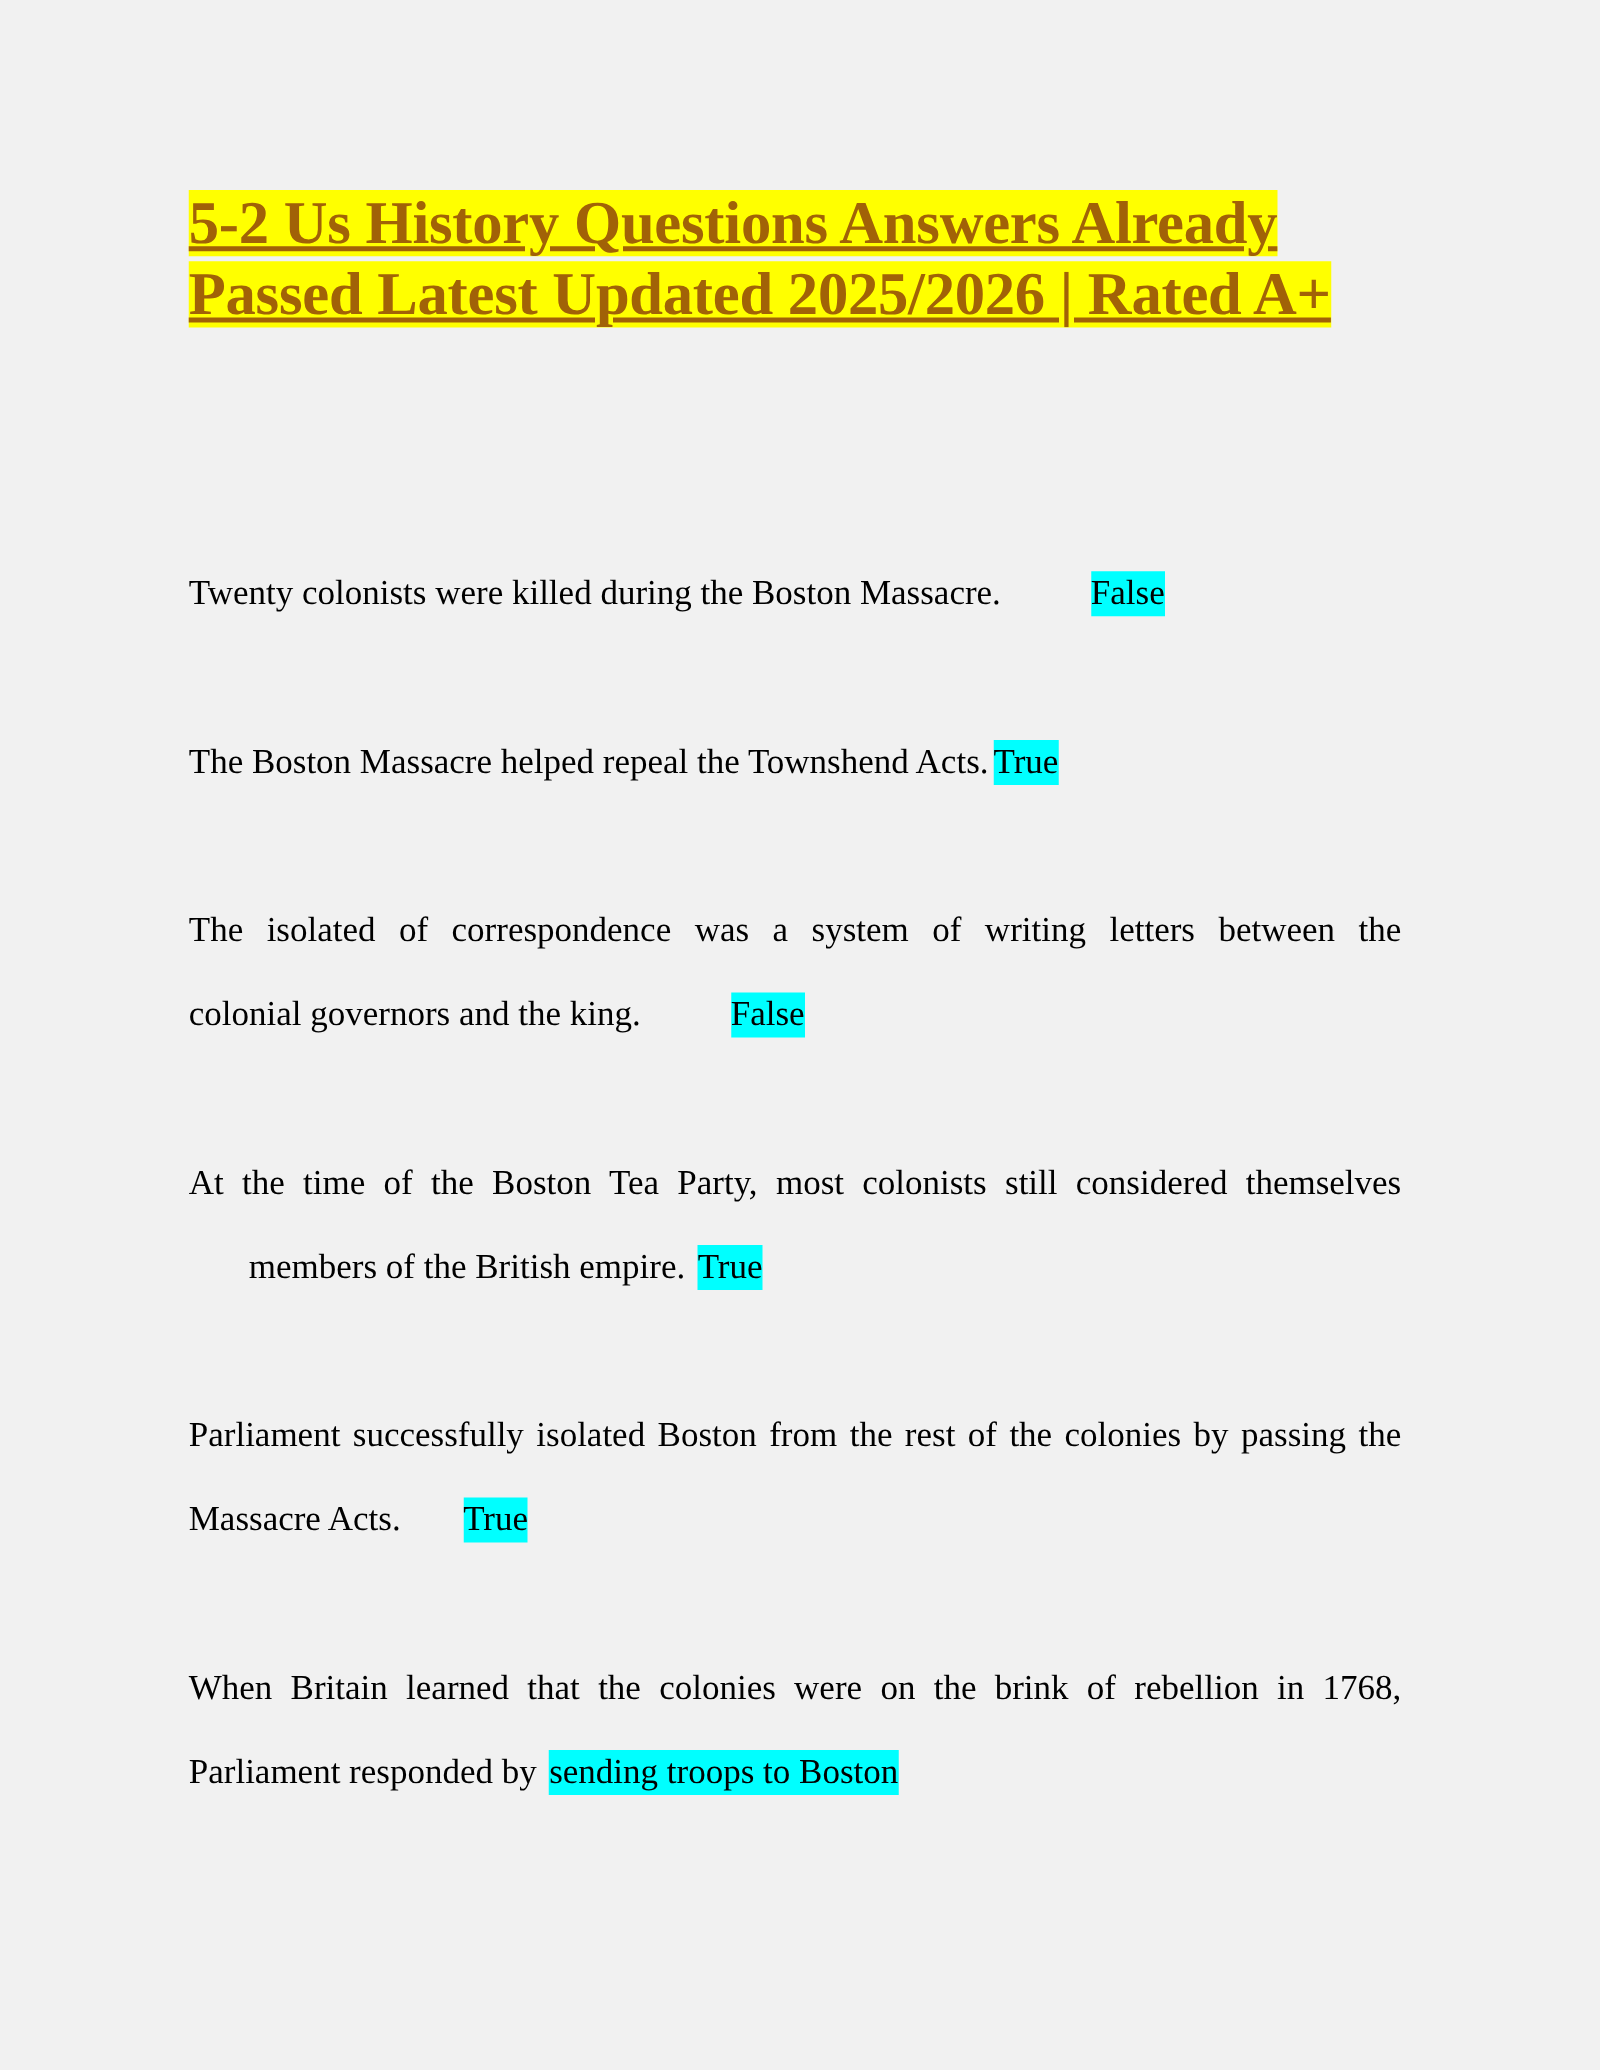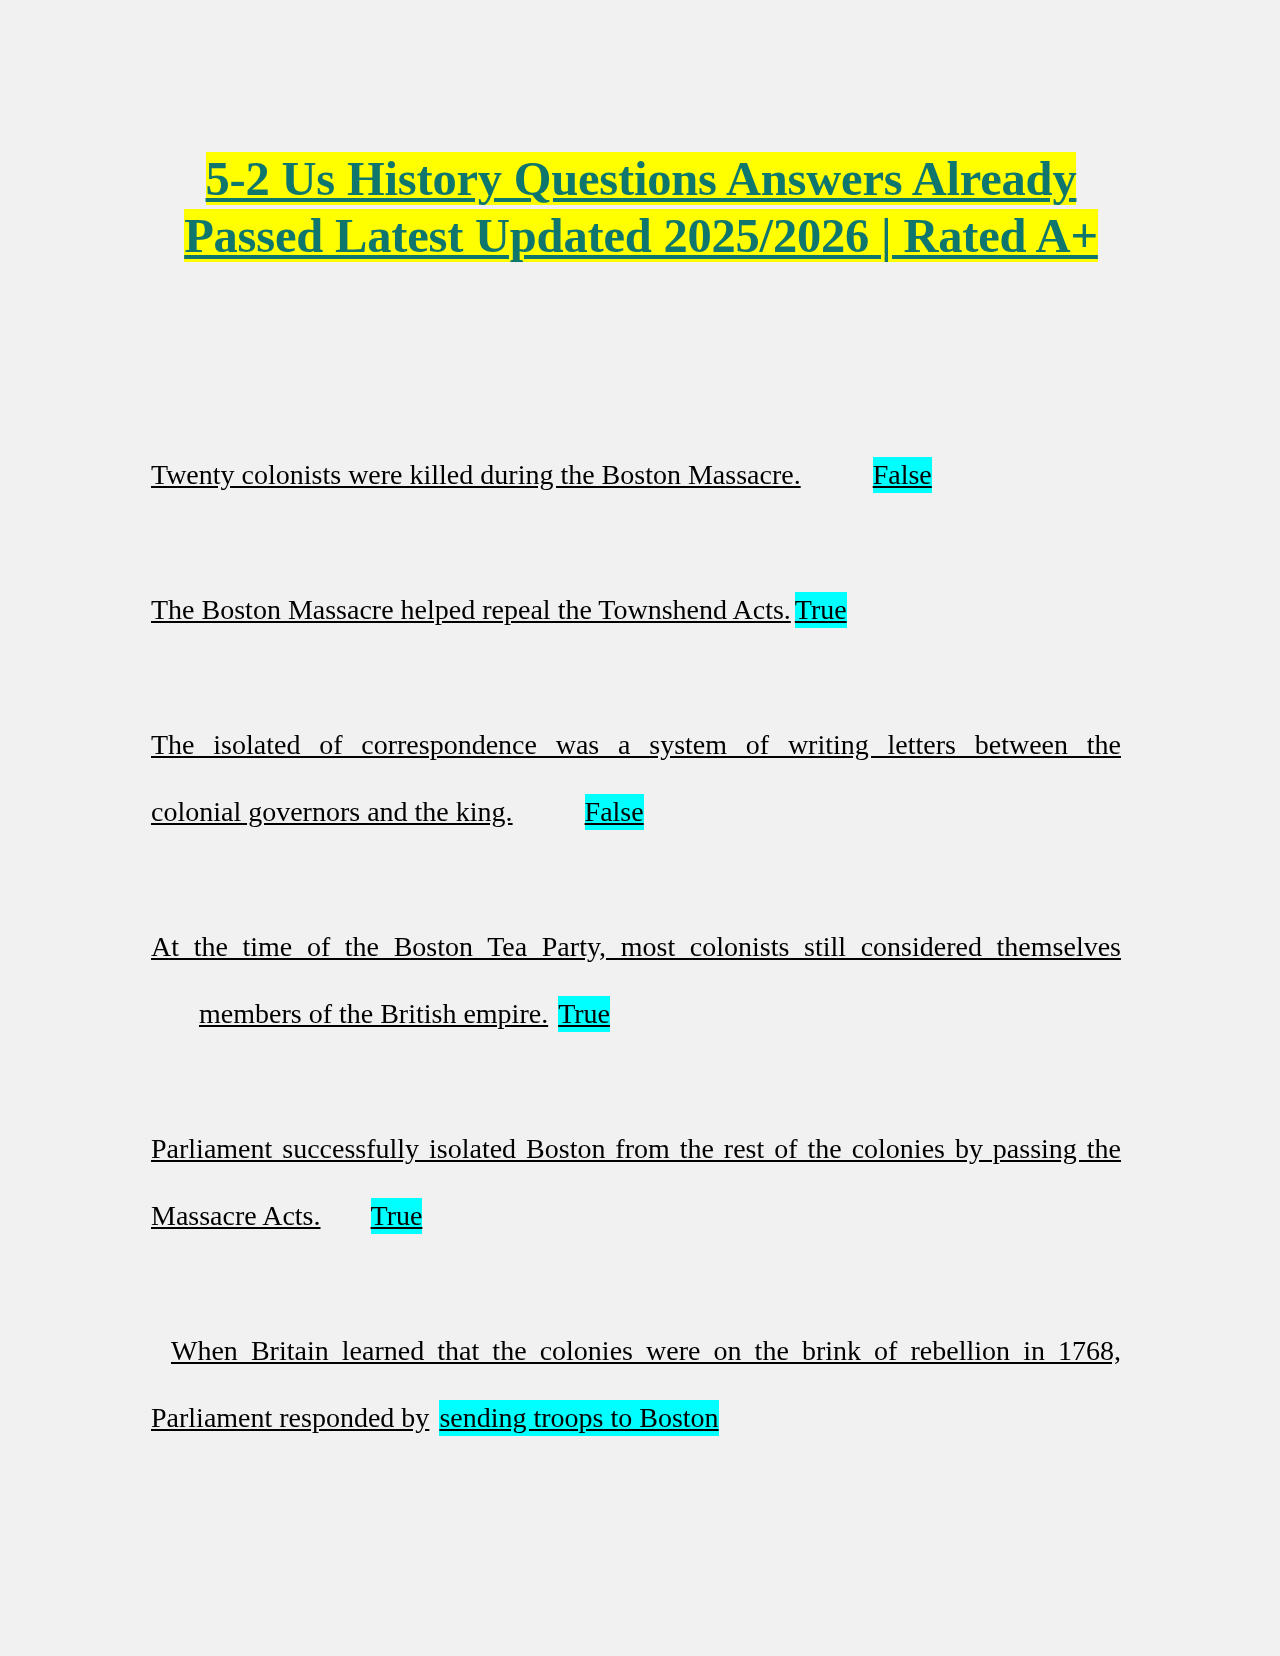--- a/index.html
+++ b/index.html
@@ -23,40 +23,38 @@
   }
   .title {
     position: absolute;
     top: 150px;
     left: 0;
     width: 980px;
     margin: 0;
     font-size: 48.5px;
     font-weight: bold;
     line-height: 57px;
-    color: #0f766e;
+    color: #a16207;
     letter-spacing: -0.2px;
-    text-align: center;
   }
   .title span {
     background: #ffff00;
     text-decoration: underline;
     text-decoration-thickness: 4px;
     text-underline-offset: 3px;
     -webkit-box-decoration-break: clone;
     box-decoration-break: clone;
   }
   .q {
     position: absolute;
     left: 0;
     width: 970px;
     font-size: 28px;
     line-height: 67px;
     text-align: justify;
-    text-decoration: underline;
   }
   .q.single { text-align: left; }
   .ans {
     background: #00ffff;
     padding: 2px 0 3px 0;
   }
   .gap-lg { display: inline-block; width: 72px; }
   .gap-sm { display: inline-block; width: 50px; }
   .gap-xs { display: inline-block; width: 10px; }
 </style>
@@ -90,19 +88,19 @@
   </div>
 
   <div class="q" style="top:1115px;">
     <div style="text-align:justify; text-align-last:justify;">Parliament successfully isolated Boston from the rest of the colonies by passing the</div>
   </div>
   <div class="q single" style="top:1182px;">
     <span>Massacre Acts.</span><span class="gap-sm"></span><span class="ans">True</span>
   </div>
 
   <div class="q" style="top:1317px;">
-    <div style="text-align:justify; text-align-last:justify;margin-left:20px;">When Britain learned that the colonies were on the brink of rebellion in 1768,</div>
+    <div style="text-align:justify; text-align-last:justify;">When Britain learned that the colonies were on the brink of rebellion in 1768,</div>
   </div>
   <div class="q single" style="top:1384px;">
     <span>Parliament responded by</span><span class="gap-xs"></span><span class="ans">sending troops to Boston</span>
   </div>
 
 </div>
 
 </body></html>

